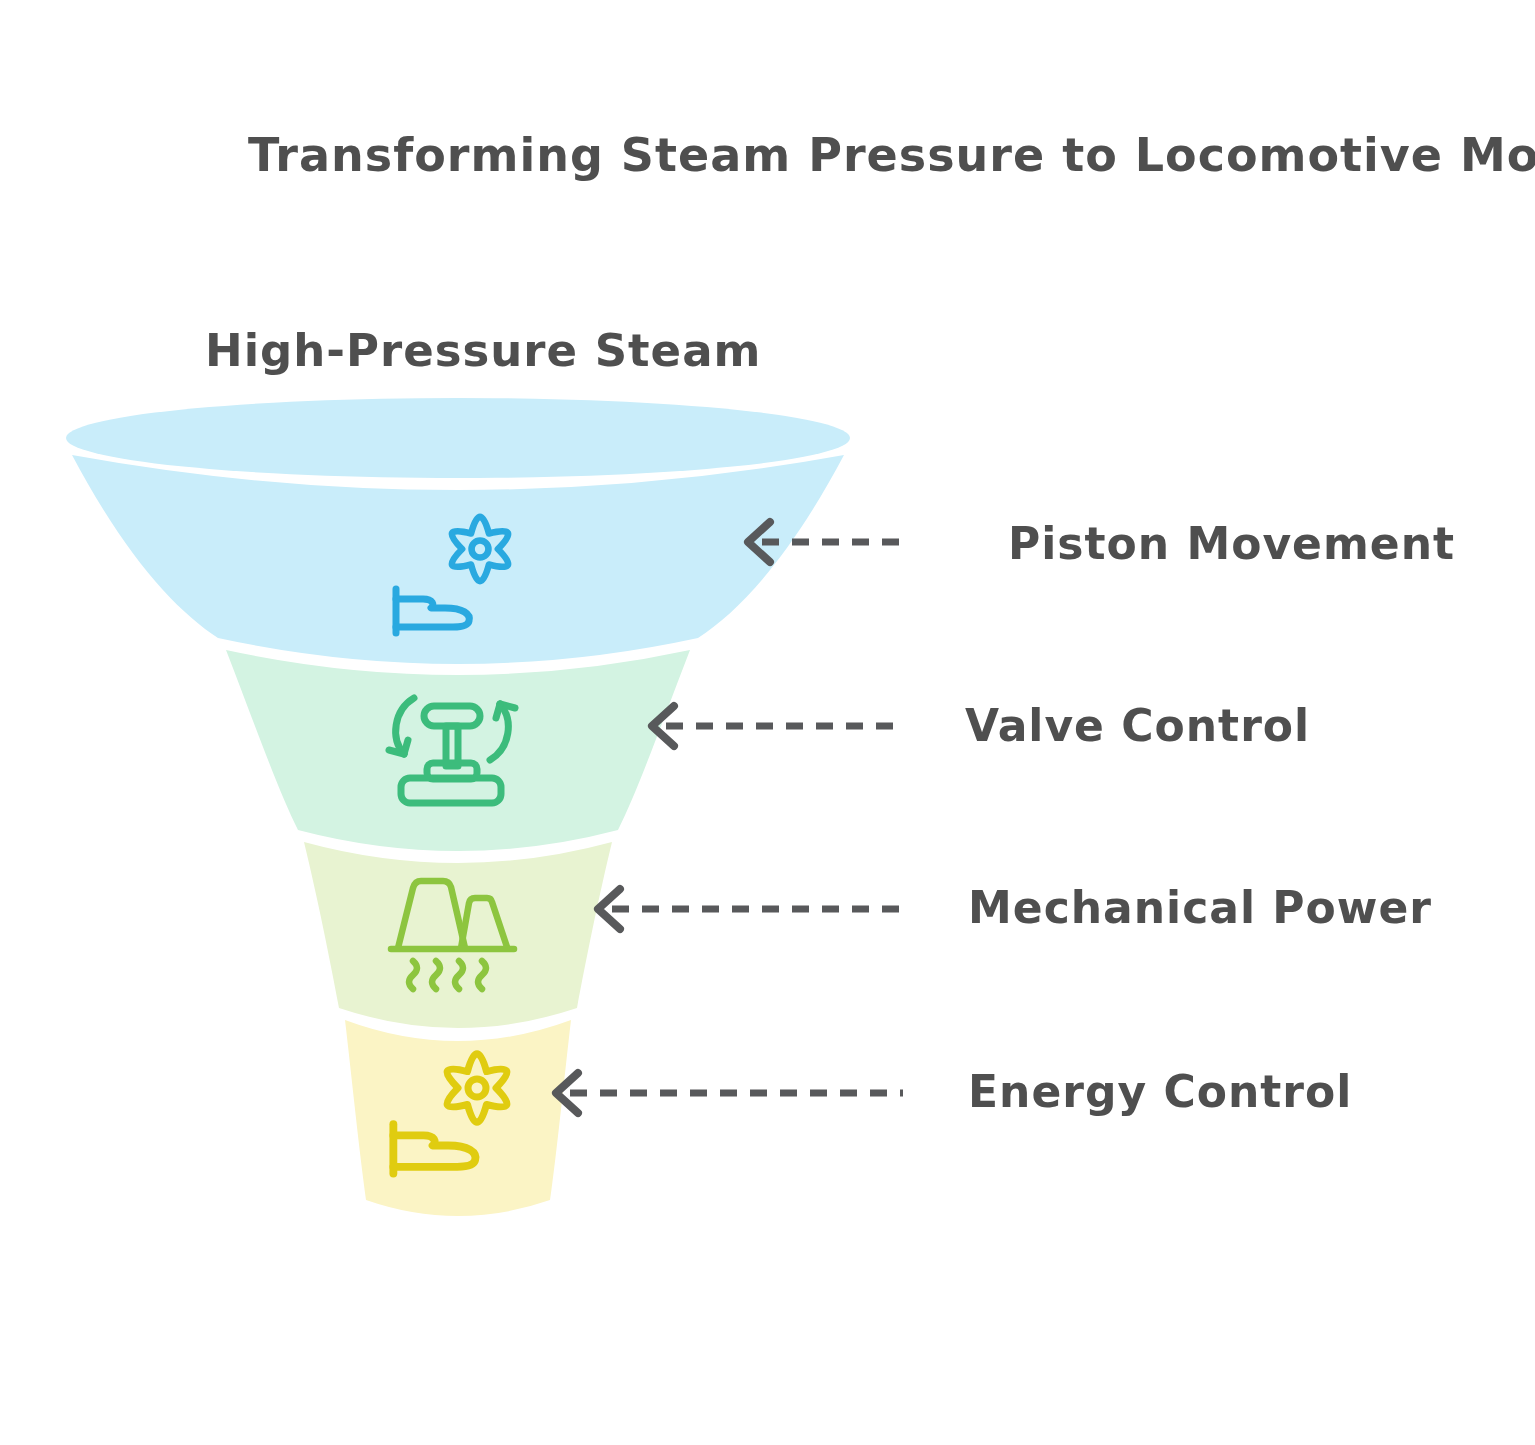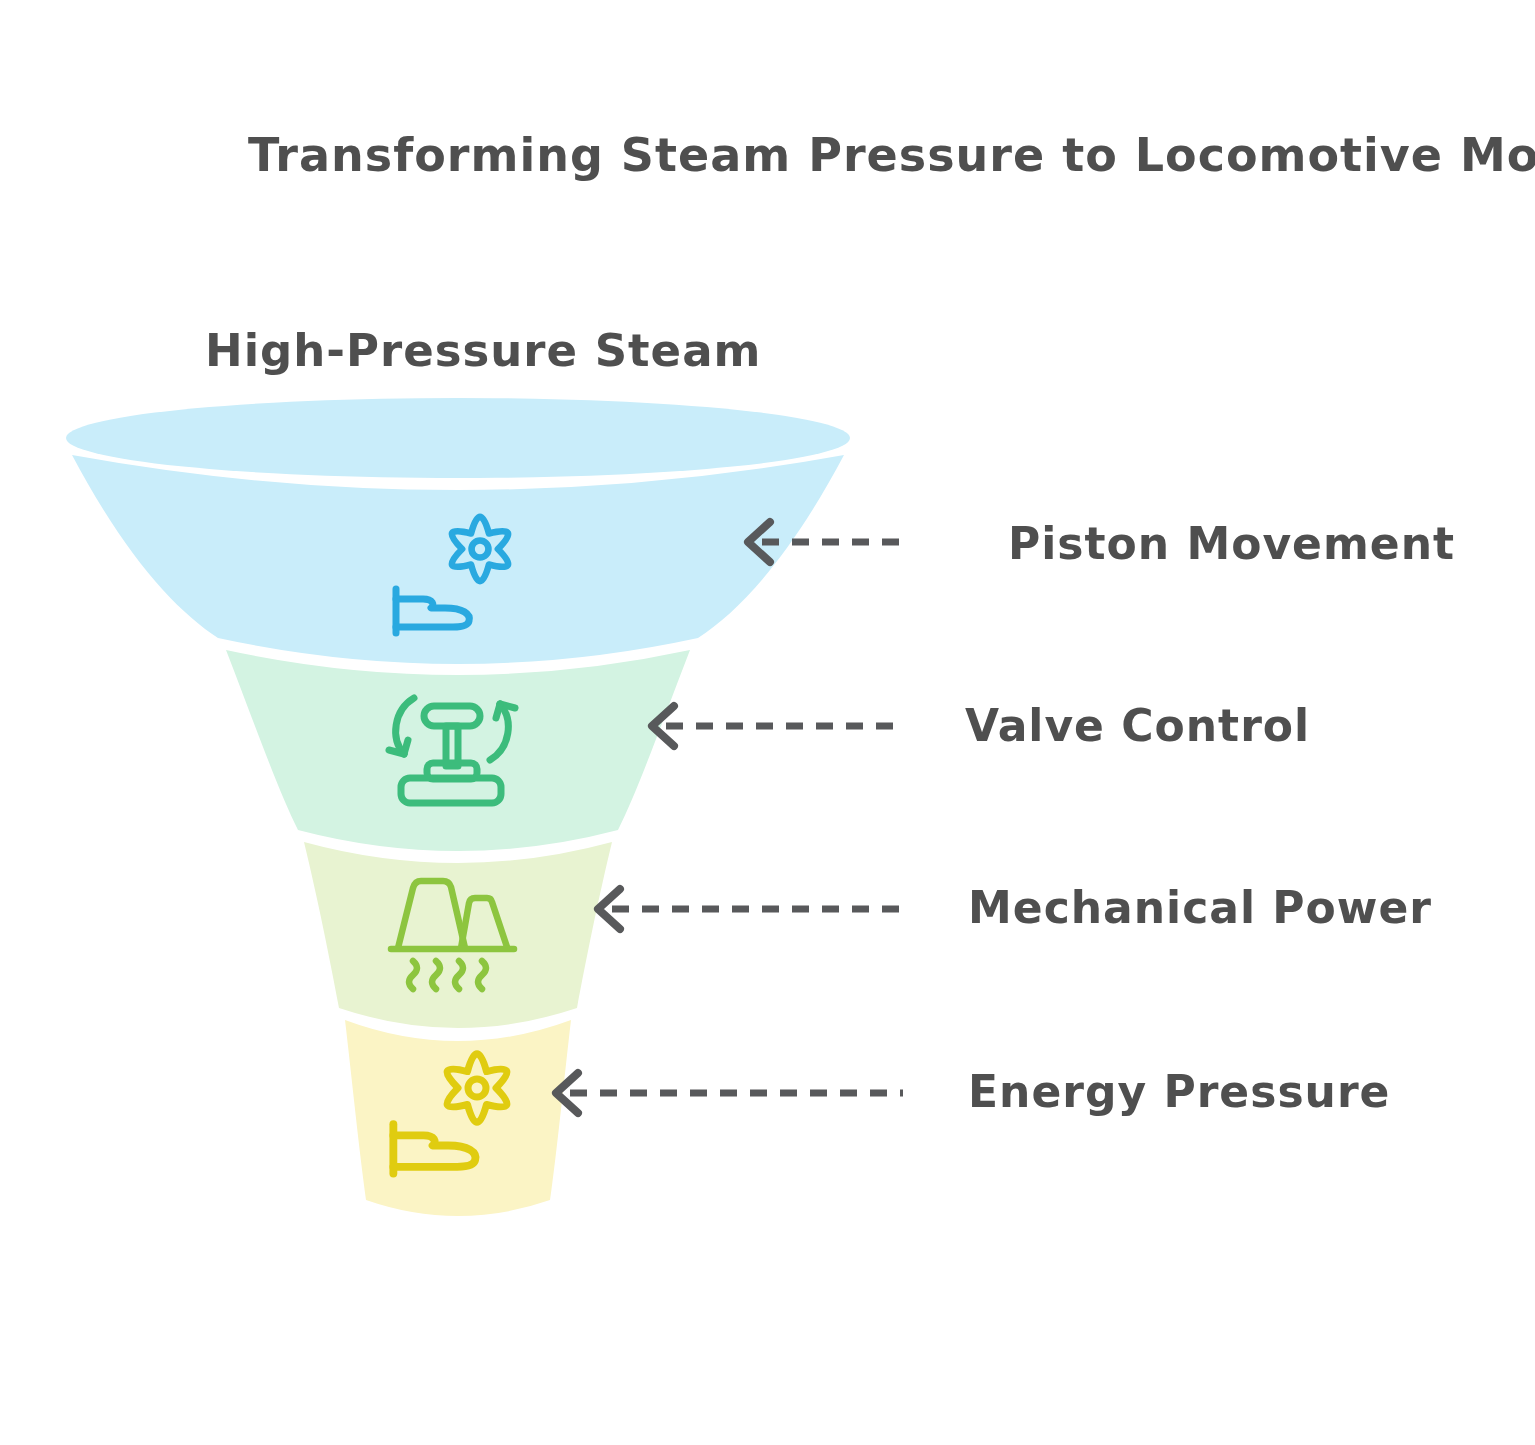--- a/index.html
+++ b/index.html
@@ -42,21 +42,21 @@
 <body style="background: rgb(255, 255, 255);">
 
 <div class="canvas">
 
   <div class="label title">Transforming Steam Pressure to Locomotive Motion</div>
   <div class="label top-label">High-Pressure Steam</div>
 
   <div class="label stage-label s0">Piston Movement</div>
   <div class="label stage-label s1">Valve Control</div>
   <div class="label stage-label s2">Mechanical Power</div>
-  <div class="label stage-label s3">Energy Pressure</div>
+  <div class="label stage-label s3">Energy Control</div>
 
   <svg class="funnel" width="1535" height="1445" viewBox="0 0 1535 1445">
 
     <path d="M 72 455 C 125 555 175 610 218 638 Q 458 690 698 638 C 741 610 791 555 844 455 Q 458 525 72 455 Z" fill="#C9EDFA"></path>
     <ellipse cx="458" cy="438" rx="392" ry="40" fill="#C9EDFA"></ellipse>
     <path d="M 226 650 C 253 720 278 790 298 830 Q 458 872 618 830 C 638 790 663 720 690 650 Q 458 700 226 650 Z" fill="#D3F3E2"></path>
     <path d="M 304 842 C 318 900 330 960 339 1008 Q 458 1048 577 1008 C 586 960 598 900 612 842 Q 458 884 304 842 Z" fill="#E8F3D1"></path>
     <path d="M 345 1020 C 352 1080 359 1150 366 1200 Q 458 1232 550 1200 C 557 1150 564 1080 571 1020 Q 458 1062 345 1020 Z" fill="#FBF4C5"></path>
 
     <g fill="none" stroke-width="7" stroke-linecap="round" stroke-linejoin="round" stroke="#29A9E0">

